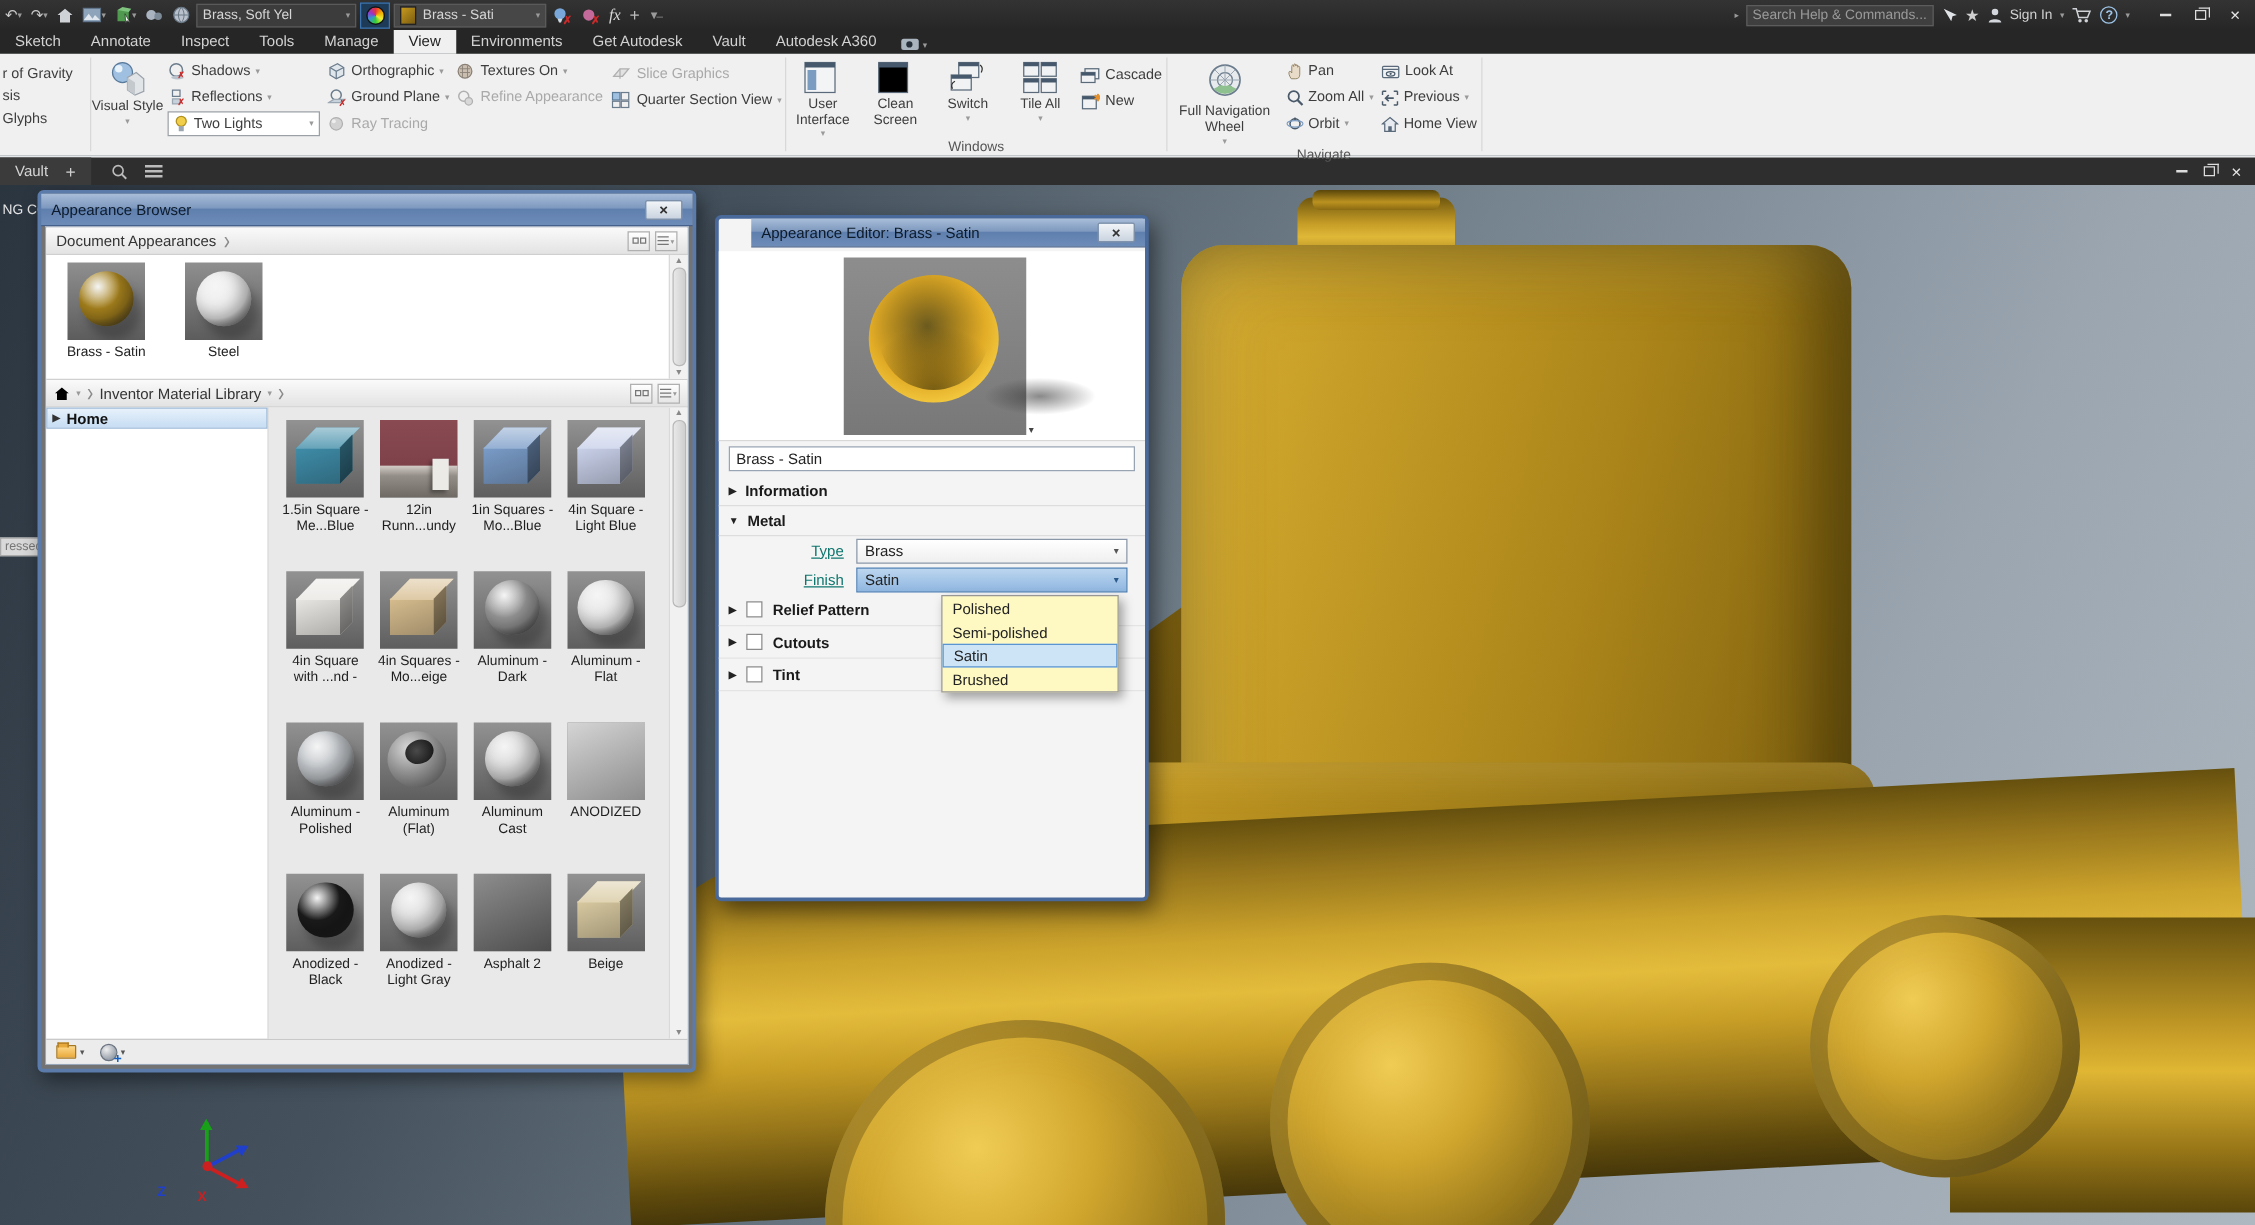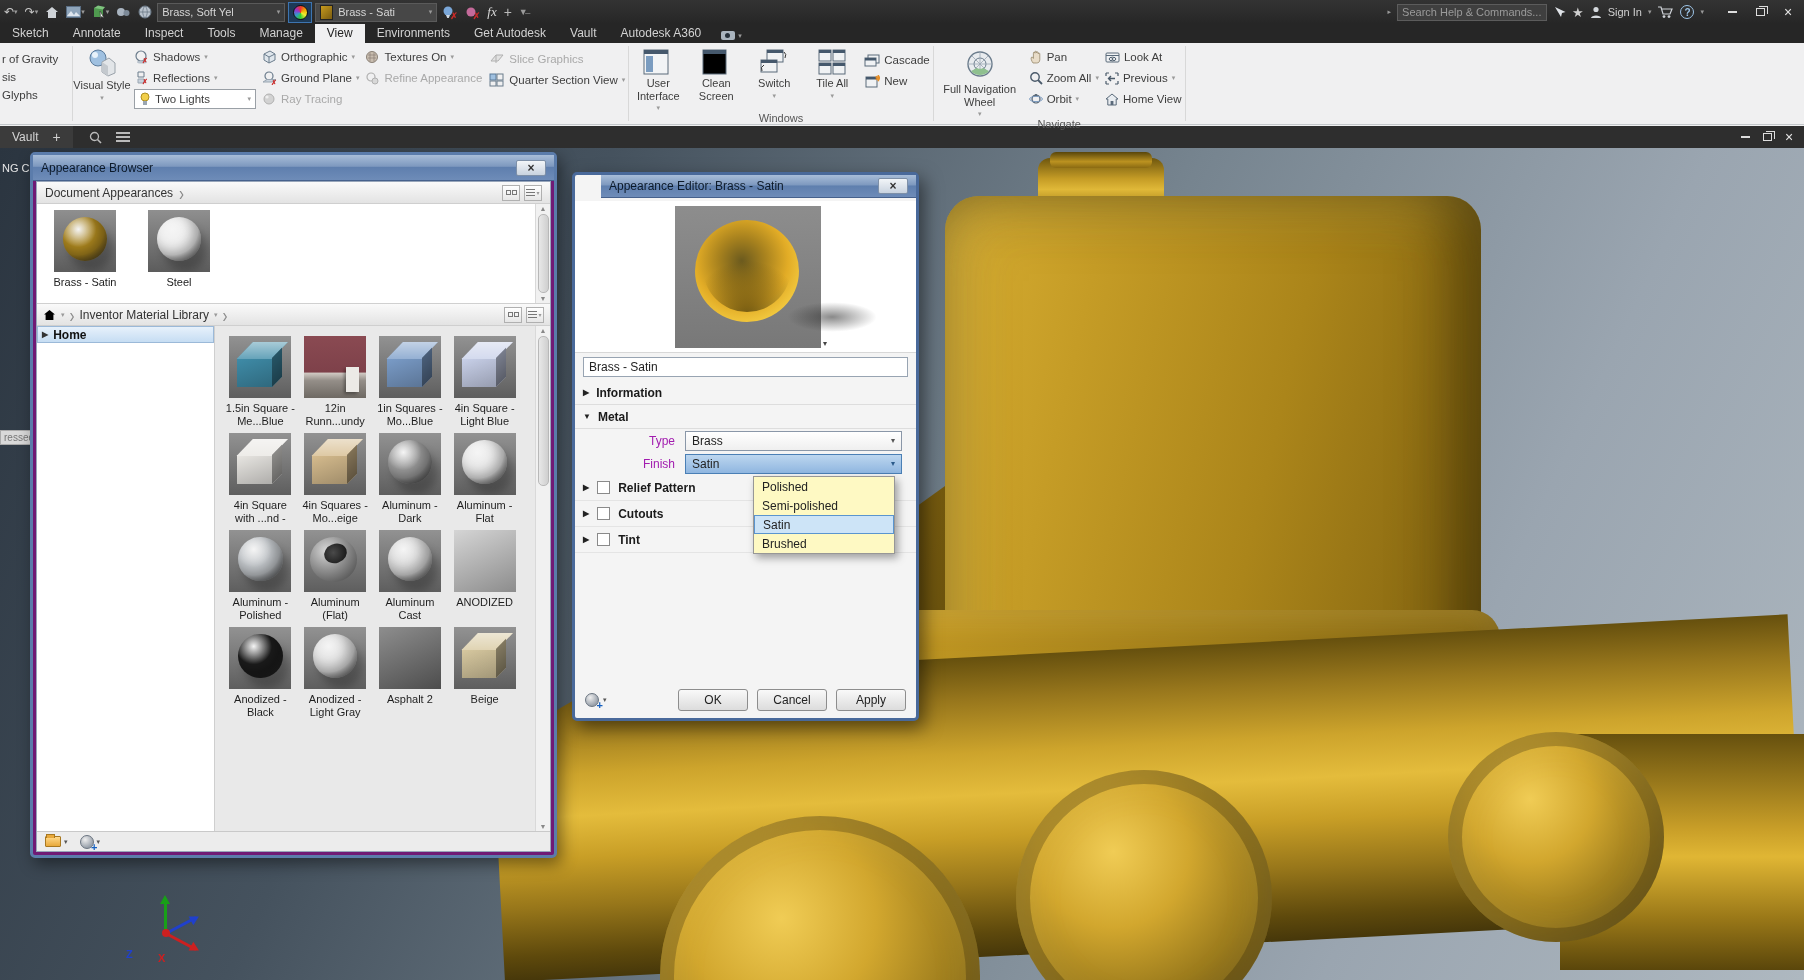--- a/index.html
+++ b/index.html
@@ -95,21 +95,21 @@
   .axlab { position:absolute; font-size:11px; font-weight:bold; }
   .labZ { left:-2px; top:52px; color:#2040cc; }
   .labX { left:30px; top:56px; color:#cc2020; }
 
   
   .dlg-title { height:26px; display:flex; align-items:center; padding:0 8px; background:linear-gradient(180deg,#a8bdd8 0%,#7e99bf 45%,#5f7fae 50%,#6e8cb8 100%); color:#0c1a2a; font-size:12px; border-bottom:1px solid #46618c; }
   .xbtn { margin-left:auto; width:30px; height:16px; background:linear-gradient(#f2f5f8,#c9d3df); border:1px solid #7e90a8; border-radius:2px; display:flex; align-items:center; justify-content:center; color:#333; font-size:12px; font-weight:bold; line-height:1; }
   .btn { height:22px; border:1px solid #8d8d8d; border-radius:3px; background:linear-gradient(#f9f9f9,#dcdcdc); font-size:12px; color:#222; display:flex; align-items:center; justify-content:center; }
 
   
-  .browser { position:absolute; left:30px; top:152px; width:527px; height:706px; border:3px solid #5b7cab; border-radius:5px; background:#701a75; box-shadow:4px 6px 16px rgba(0,0,0,.45); z-index:10; }
+  .browser { position:absolute; left:30px; top:152px; width:527px; height:706px; border:3px solid #5b7cab; border-radius:5px; background:#737373; box-shadow:4px 6px 16px rgba(0,0,0,.45); z-index:10; }
   .binner { position:absolute; left:3px; right:3px; top:26px; bottom:3px; background:#f0f0f0; border:1px solid #98a6ba; display:flex; flex-direction:column; }
   .srow { height:32px; display:flex; align-items:center; background:#ececec; border-bottom:1px solid #d6d6d6; padding-left:94px; padding-right:8px; }
   .sfield { flex:1; height:20px; background:#fff; border:1px solid #8a96a4; display:flex; align-items:center; padding:0 4px; }
   .sfield input { flex:1; border:none; outline:none; font-size:12px; font-style:italic; color:#555; font-family:"Liberation Sans",sans-serif; background:transparent; }
   .dhead { height:22px; display:flex; align-items:center; gap:6px; background:linear-gradient(#fafafa,#e3e3e3); border-bottom:1px solid #cfcfcf; color:#333; padding:0 8px; }
   .crumbsep { color:#8a8a8a; font-size:15px; line-height:1; transform:scaleY(1.4); }
   .viewicons { margin-left:auto; display:flex; gap:4px; align-items:center; }
   .vico { width:18px; height:16px; border:1px solid #b0b0b0; background:linear-gradient(#fff,#e6e6e6); display:flex; align-items:center; justify-content:center; gap:1px; }
   .vico .sq { width:5px; height:5px; border:1px solid #777; }
   .vico .ln { width:9px; height:1px; background:#777; box-shadow:0 3px 0 #777, 0 -3px 0 #777; }
@@ -119,21 +119,21 @@
   .dlabel { font-size:11px; color:#222; margin-top:4px; text-align:center; }
   .vscroll { position:absolute; right:0; top:0; bottom:0; width:15px; background:#f1f1f1; border-left:1px solid #d9d9d9; display:flex; flex-direction:column; align-items:center; justify-content:space-between; padding:1px 0; }
   .vscroll .arr { font-size:7px; color:#888; }
   .vthumb { width:11px; flex:1; margin:2px 0; background:linear-gradient(90deg,#e8e8e8,#cfcfcf); border:1px solid #b8b8b8; border-radius:5px; }
   .crumb { height:22px; display:flex; align-items:center; gap:5px; background:linear-gradient(#fafafa,#e3e3e3); border-bottom:1px solid #cfcfcf; color:#333; padding:0 6px; }
   .bmain { flex:1; display:flex; min-height:0; }
   .tree { width:178px; background:#fff; border-right:1px solid #cfcfcf; padding-top:0; }
   .titem { height:17px; display:flex; align-items:center; gap:5px; padding-left:4px; font-weight:bold; color:#111; background:linear-gradient(#e7f1fb,#c6ddf3); border:1px solid #9bb9d8; font-size:12px; }
   .titem .tri { font-size:8px; color:#333; }
   .grid { flex:1; position:relative; background:#e9e9e9; overflow:hidden; }
-  .gridin { position:absolute; left:8px; top:10px; right:28px; display:grid; grid-template-columns:repeat(4,1fr); row-gap:4px; justify-items:center; }
+  .gridin { position:absolute; left:8px; top:10px; right:28px; display:grid; grid-template-columns:repeat(4,1fr); row-gap:28px; justify-items:center; }
   .mat { width:70px; display:flex; flex-direction:column; align-items:center; }
   .thumb { width:62px; height:62px; background:linear-gradient(180deg,#929292,#5e5e5e); position:relative; overflow:hidden; }
   .mlabel { font-size:11px; color:#1e1e1e; line-height:1.18; text-align:center; margin-top:4px; height:27px; overflow:hidden; }
   .sphere { position:absolute; left:14%; top:11%; width:72%; height:72%; border-radius:50%; background:radial-gradient(circle at 35% 28%, rgba(255,255,255,.92) 0%, var(--c) 42%, var(--c) 60%, rgba(0,0,0,.6) 100%); box-shadow:inset -7px -8px 12px rgba(0,0,0,.35), 6px 10px 8px rgba(0,0,0,.25); }
   .cube { position:absolute; left:13%; top:36%; width:56%; height:46%; background:linear-gradient(160deg, var(--c), rgba(0,0,0,.25)), var(--c); }
   .cube:before { content:""; position:absolute; left:0; bottom:100%; width:100%; height:58%; background:linear-gradient(rgba(255,255,255,.55),rgba(255,255,255,.2)), var(--c); transform:skewX(-44deg); transform-origin:bottom left; }
   .cube:after { content:""; position:absolute; left:100%; top:0; width:30%; height:100%; background:linear-gradient(rgba(0,0,0,.4),rgba(0,0,0,.55)), var(--c); transform:skewY(-46deg); transform-origin:top left; }
   .flat { position:absolute; inset:0; background:linear-gradient(155deg,rgba(255,255,255,.22),rgba(0,0,0,.3)), var(--c); }
   .torus { position:absolute; left:10%; top:12%; width:76%; height:72%; border-radius:50%; background:radial-gradient(circle at 35% 30%, #d8d8d8 0%, var(--c) 45%, #3c3c3c 100%); }
   .torus:after { content:""; position:absolute; left:30%; top:14%; width:48%; height:42%; border-radius:50%; background:radial-gradient(circle at 42% 42%, #4a4a4a, #1c1c1c 75%); transform:rotate(-20deg); }
@@ -153,21 +153,21 @@
   .pvbox { position:absolute; left:100px; top:5px; width:146px; height:142px; background:linear-gradient(#8d8d8d,#787878); }
   .pvsphere { position:absolute; left:20px; top:14px; width:104px; height:102px; border-radius:50%; background:radial-gradient(circle at 45% 40%, #6b5a1e 0%, #a8821e 28%, #e2ac26 55%, #f2c83e 75%, #d9a422 100%); }
   .pvsphere:before { content:""; position:absolute; left:8px; top:4px; width:88px; height:88px; border-radius:50%; background:radial-gradient(circle at 50% 105%, rgba(90,70,12,.85) 0%, rgba(90,70,12,0) 55%); }
   .pvshadow { position:absolute; left:112px; top:96px; width:90px; height:30px; border-radius:50%; background:radial-gradient(rgba(40,40,40,.55), rgba(40,40,40,0) 70%); }
   .pvdd { position:absolute; left:248px; top:138px; font-size:8px; color:#444; }
   .ename { height:28px; padding:4px 8px 4px 8px; }
   .ename input { width:100%; height:20px; border:1px solid #98a4b2; font-size:12px; padding:0 5px; color:#222; font-family:"Liberation Sans",sans-serif; background:#fff; }
   .esec { height:24px; display:flex; align-items:center; gap:7px; padding-left:8px; font-weight:bold; color:#1a1a1a; border-bottom:1px solid #ddd; font-size:12px; }
   .esec .tri { font-size:8px; color:#222; }
   .erow { height:23px; display:flex; align-items:center; font-size:12px; }
-  .elabel { width:110px; text-align:right; padding-right:10px; color:#a21caf; }
+  .elabel { width:110px; text-align:right; padding-right:10px; color:#0f766e;text-decoration:underline; }
   .ecombo { flex:1; margin-right:14px; height:20px; border:1px solid #8a97a8; background:linear-gradient(#fff,#efefef); display:flex; align-items:center; padding:0 6px; color:#222; }
   .ecombo .dda { margin-left:auto; font-size:8px; color:#555; }
   .ecombo.open { background:linear-gradient(#bcd6ef,#8fb6e0); border-color:#4a7fb5; }
   .echk { height:26px; display:flex; align-items:center; gap:8px; padding-left:8px; font-weight:bold; font-size:12px; color:#1a1a1a; border-bottom:1px solid #e4e4e4; }
   .echk .tri { font-size:8px; color:#222; }
   .cbox { width:13px; height:13px; border:1px solid #8a8a8a; background:#fff; }
   .edrop { position:absolute; left:178px; top:301px; width:142px; background:#fef9c3; border:1px solid #979797; box-shadow:3px 4px 8px rgba(0,0,0,.35); z-index:30; }
   .eopt { height:19px; display:flex; align-items:center; padding-left:8px; font-size:12px; color:#222; }
   .eopt.sel { background:#cde4f7; border:1px solid #5a95cf; height:19px; }
   .efoot { margin-top:auto; height:30px; display:flex; align-items:center; padding:0 10px 6px 10px; gap:9px; }
@@ -847,30 +847,20 @@
     <div class="echk">
       <span class="tri">▶</span>
       <span class="cbox"></span>
       <span>Cutouts</span>
     </div>
     <div class="echk">
       <span class="tri">▶</span>
       <span class="cbox"></span>
       <span>Tint</span>
     </div>
-    <div class="efoot">
-      <span style="display:flex;align-items:center;gap:4px;">
-        <span class="sphplus"></span>
-          <span class="mini-dd">▾</span>
-      </span>
-      <span class="spacer"></span>
-      <span class="btn">OK</span>
-      <span class="btn">Cancel</span>
-      <span class="btn">Apply</span>
-    </div>
   </div>
   <div class="edrop">
     <div class="eopt">Polished</div>
     <div class="eopt">Semi-polished</div>
     <div class="eopt sel">Satin</div>
     <div class="eopt">Brushed</div>
   </div>
 </div>
 
 </body></html>

